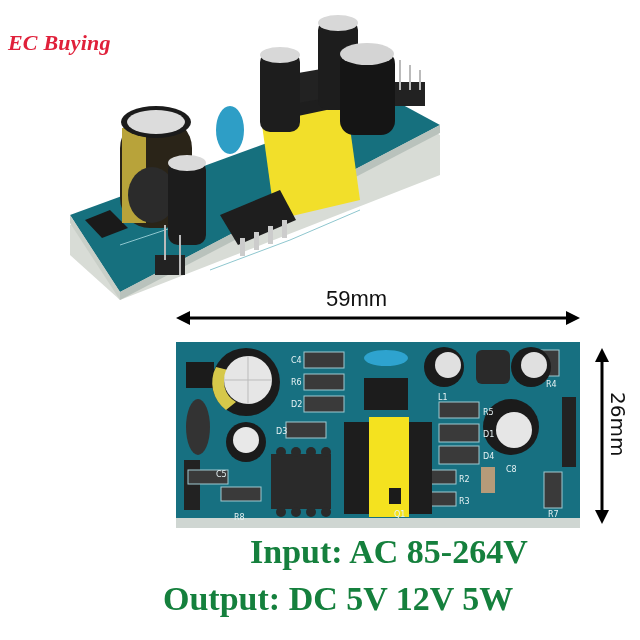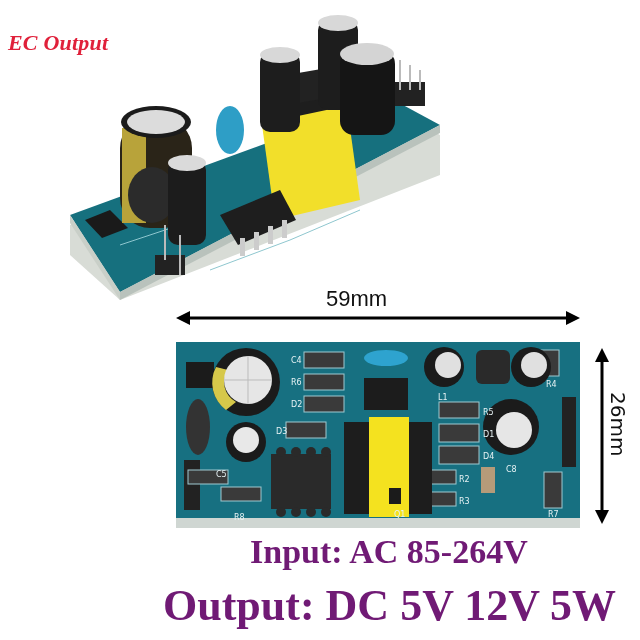--- a/index.html
+++ b/index.html
@@ -4,28 +4,28 @@
 <style>
   html, body { margin:0; padding:0; background:#ffffff; }
   body { width:640px; height:640px; position:relative; overflow:hidden; font-family:"Liberation Sans", sans-serif; }
   .brand { position:absolute; left:8px; top:30px; font-family:"Liberation Serif", serif; font-style:italic; font-weight:bold; font-size:22px; color:#e0203a; letter-spacing:0.2px; }
   .photo-top { position:absolute; left:60px; top:10px; width:380px; height:300px; }
   .photo-bottom { position:absolute; left:176px; top:342px; width:404px; height:186px; }
   .dim-h { position:absolute; left:176px; top:308px; width:404px; height:20px; }
   .dim-h-label { position:absolute; left:326px; top:286px; font-size:22px; color:#111; font-family:Liberation Sans, sans-serif; }
   .dim-v { position:absolute; left:592px; top:348px; width:20px; height:176px; }
   .dim-v-label { position:absolute; left:598px; top:395px; font-size:20px; color:#111; font-family:"DejaVu Sans", sans-serif; transform:rotate(90deg); transform-origin:left top; white-space:nowrap; left:630px; }
-  .spec { position:absolute; font-family:"Liberation Serif", serif; font-weight:bold; color:#701a75; white-space:nowrap; }
+  .spec { position:absolute; font-family:"Liberation Serif", serif; font-weight:bold; color:#15803d; white-space:nowrap; }
   .spec.input { left:250px; top:533px; font-size:34px; }
-  .spec.output { left:163px; top:580px; font-size:44px; }
+  .spec.output { left:163px; top:580px; font-size:34px; }
 </style>
 </head>
 <body>
 
-<div class="brand">EC Output</div>
+<div class="brand">EC Buying</div>
 
 <svg class="photo-top" viewBox="0 0 380 300">
 
   <polygon points="10,215 330,95 380,125 380,165 60,290 10,245" fill="#d8dcd6"></polygon>
   <polygon points="10,205 330,88 380,115 60,282" fill="#16707e"></polygon>
   <polygon points="10,205 60,282 60,290 10,213" fill="#c9cfc8"></polygon>
   <polygon points="60,282 380,115 380,123 60,290" fill="#b9c2bc"></polygon>
 
   <polyline points="150,260 230,230 300,200" stroke="#8fc7cf" stroke-width="1" fill="none"></polyline>
   <polyline points="60,235 120,215" stroke="#8fc7cf" stroke-width="1" fill="none"></polyline>

